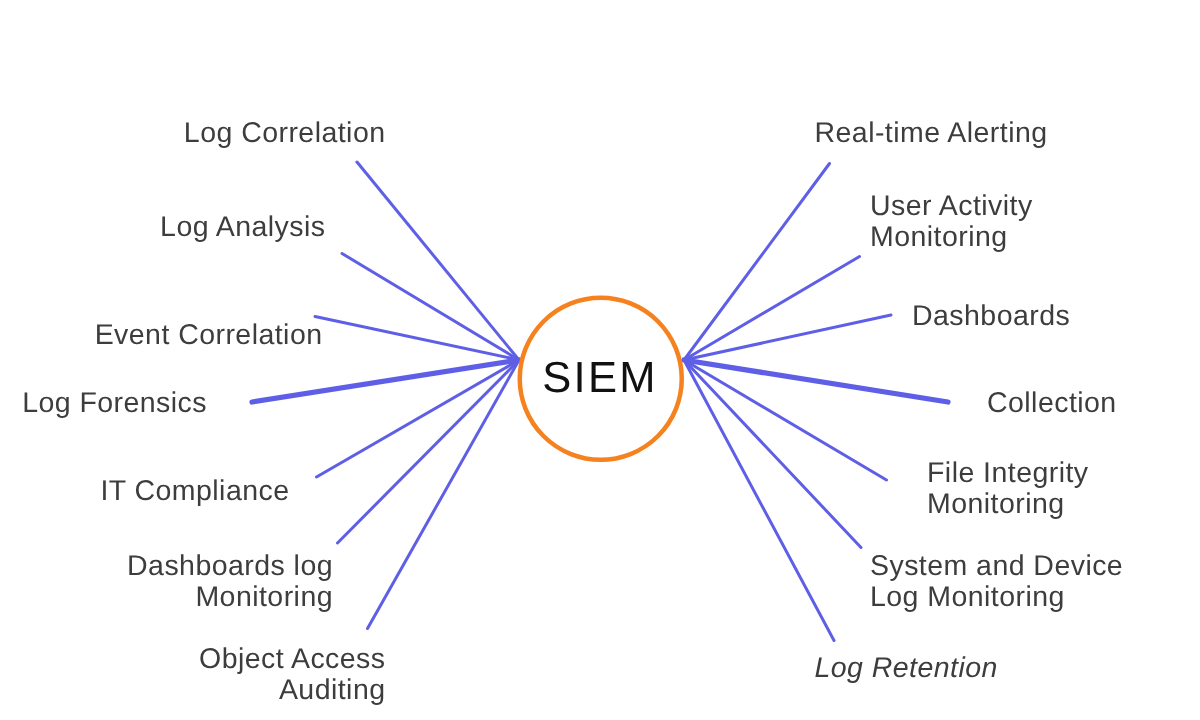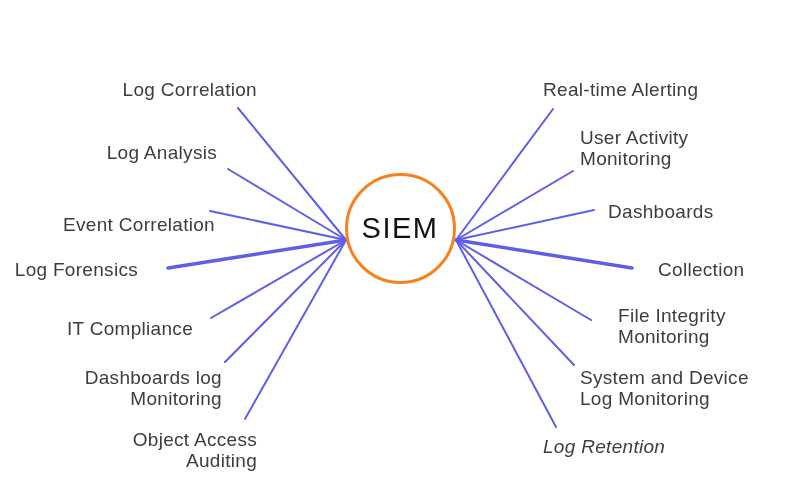--- a/index.html
+++ b/index.html
@@ -74,16 +74,16 @@
 Monitoring</div>
       <div class="node-label right" style="top: 211px; left: 608px;">Dashboards</div>
       <div class="node-label right" style="top: 269px; left: 658px;">Collection</div>
       <div class="node-label right" style="top: 326px; left: 606px; margin-left: 12px;">File Integrity
 Monitoring</div>
       <div class="node-label right" style="top: 388px; left: 580px;">System and Device
 Log Monitoring</div>
       <div class="node-label right" style="top: 446px; left: 543px; font-style: italic;">Log Retention</div>
     </div>
 
-  <div class="center-node" id="center-node" style="left: 344.5px; top: 173px; width: 111px; height: 111px;">
+  <div class="center-node" id="center-node" style="left: 344.5px; top: 197px; width: 111px; height: 111px;">
     <span>SIEM</span>
   </div>
 </div>
 
 </body></html>

